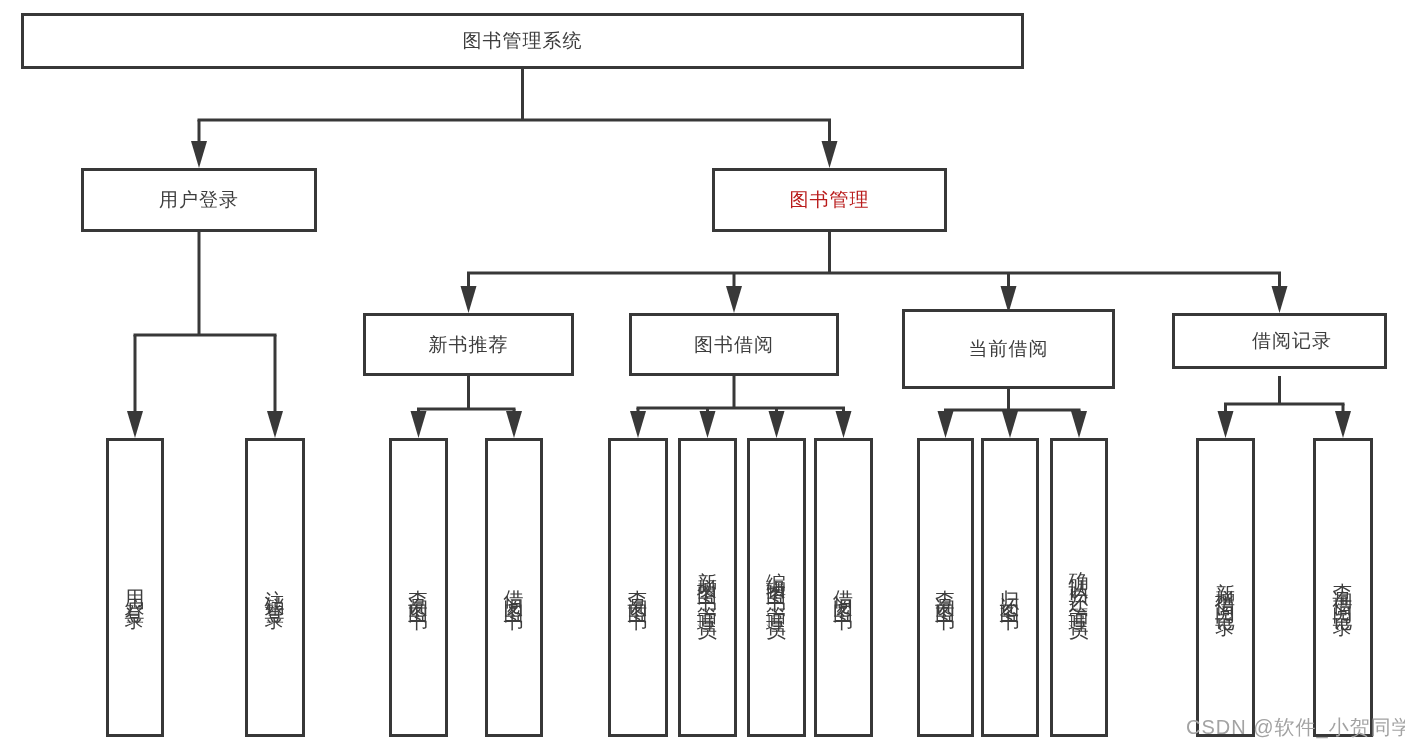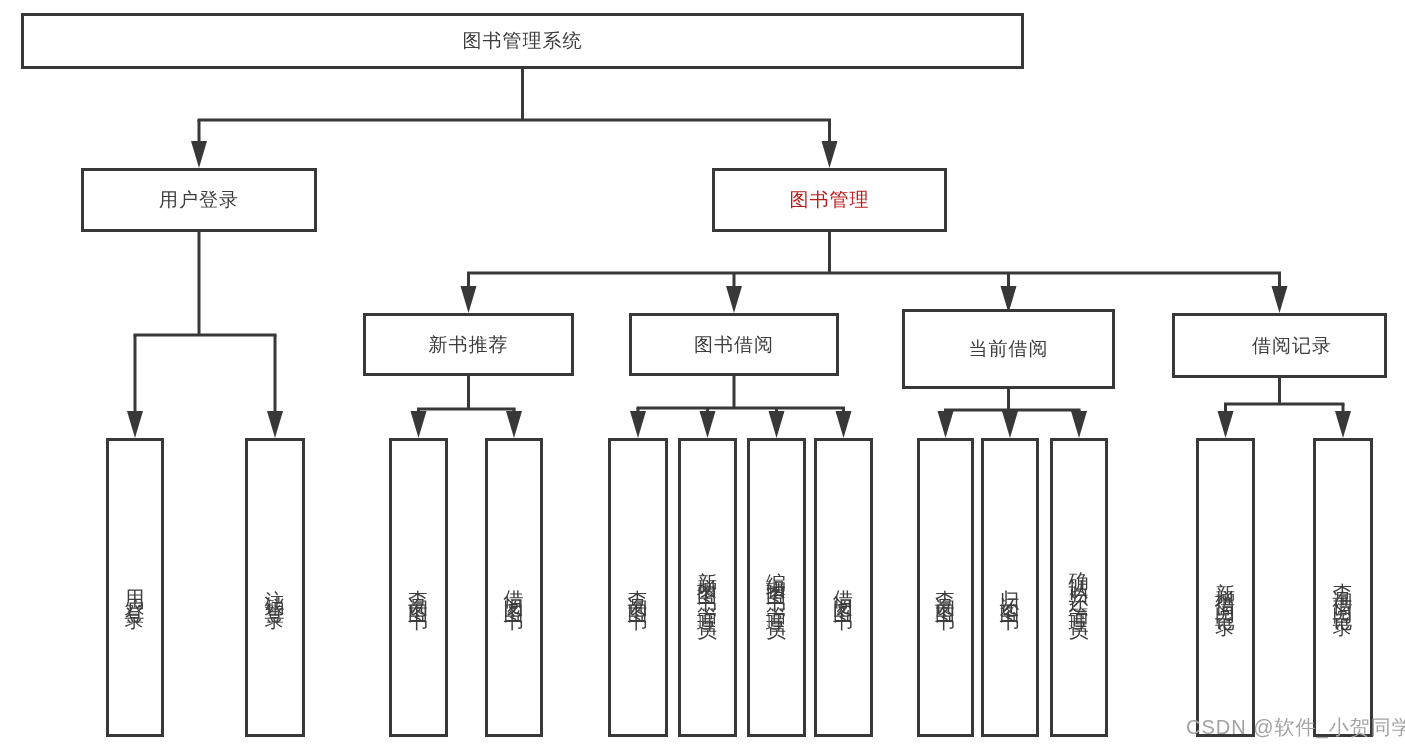--- a/index.html
+++ b/index.html
@@ -122,21 +122,21 @@
       </div>
       <div class="node node-h" style="left: 363px; top: 313px; width: 211px; height: 63px; border-color: rgb(56, 56, 56); align-items: center;">
         <span class="node-label" style="color: rgb(61, 61, 61);">新书推荐</span>
       </div>
       <div class="node node-h" style="left: 629px; top: 313px; width: 210px; height: 63px; border-color: rgb(56, 56, 56);">
         <span class="node-label" style="color: rgb(61, 61, 61);">图书借阅</span>
       </div>
       <div class="node node-h" style="left: 902px; top: 309px; width: 213px; height: 80px; border-color: rgb(56, 56, 56);">
         <span class="node-label" style="color: rgb(61, 61, 61);">当前借阅</span>
       </div>
-      <div class="node node-h" style="left: 1172px; top: 313px; width: 215px; height: 65px; border-color: rgb(56, 56, 56); padding-left: 25px;">
+      <div class="node node-h" style="left: 1172px; top: 313px; width: 215px; height: 56px; border-color: rgb(56, 56, 56); padding-left: 25px;">
         <span class="node-label" style="color: rgb(61, 61, 61);">借阅记录</span>
       </div>
       <div class="node node-v" style="left: 106px; top: 438px; width: 58px; height: 299px; border-color: rgb(56, 56, 56);">
         <span class="node-label" style="color: rgb(61, 61, 61);">用户登录</span>
       </div>
       <div class="node node-v" style="left: 245px; top: 438px; width: 60px; height: 299px; border-color: rgb(56, 56, 56);">
         <span class="node-label" style="color: rgb(61, 61, 61);">注销登录</span>
       </div>
       <div class="node node-v" style="left: 389px; top: 438px; width: 59px; height: 299px; border-color: rgb(56, 56, 56);">
         <span class="node-label" style="color: rgb(61, 61, 61);">查询图书</span>

